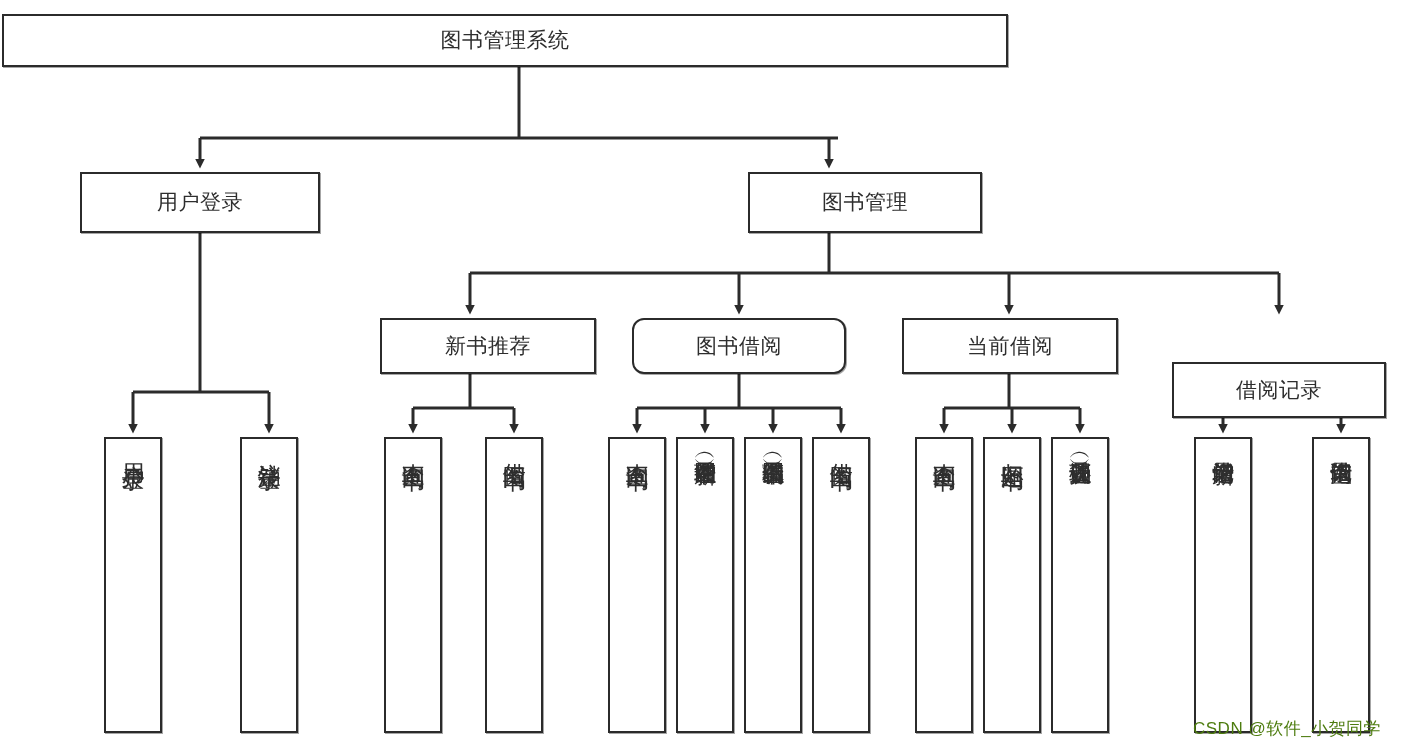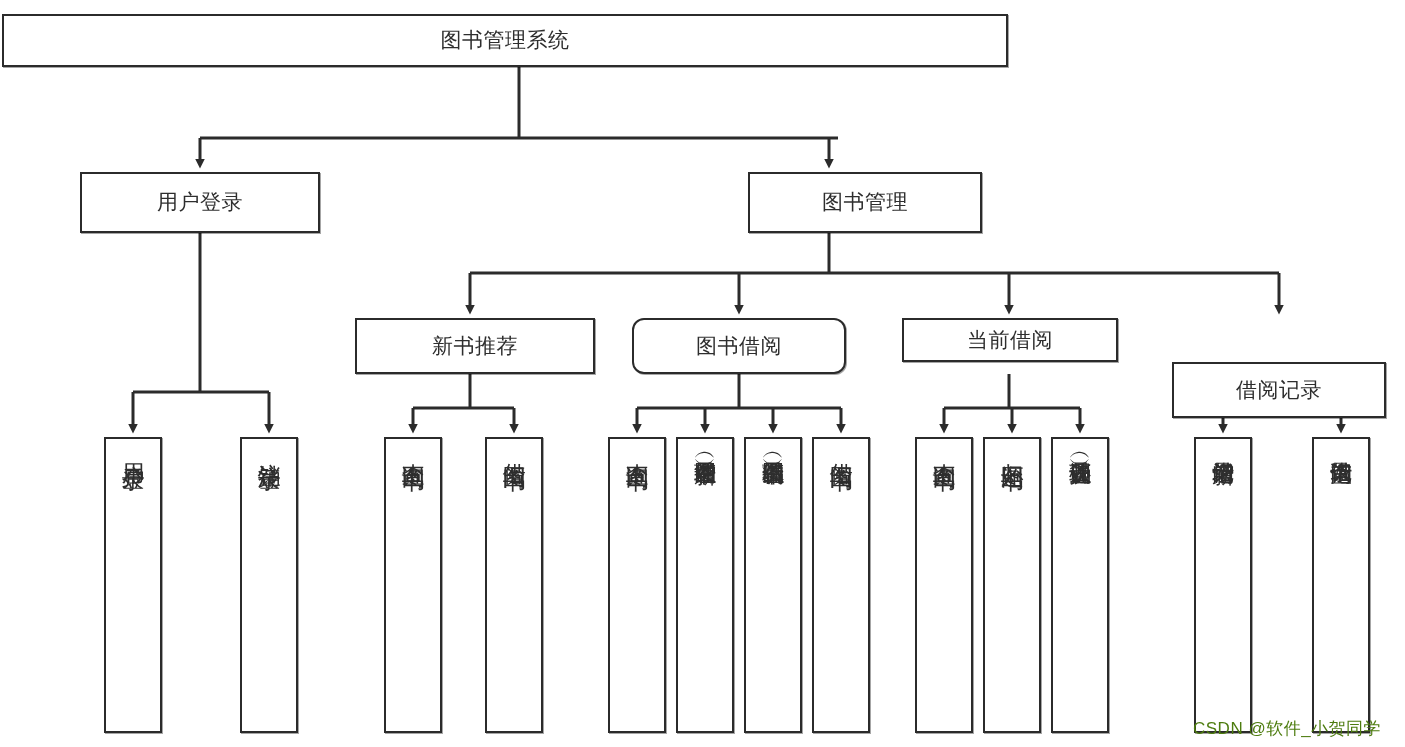--- a/index.html
+++ b/index.html
@@ -135,27 +135,27 @@
     <span class="lbl">图书管理系统</span>
   </div>
 
   <div class="node h" style="left: 80px; top: 172px; width: 240px; height: 61px;">
     <span class="lbl">用户登录</span>
   </div>
   <div class="node h" style="left: 748px; top: 172px; width: 234px; height: 61px;">
     <span class="lbl">图书管理</span>
   </div>
 
-  <div class="node h" style="left: 355px; top: 318px; width: 240px; height: 56px;">
+  <div class="node h" style="left: 380px; top: 318px; width: 216px; height: 56px;">
     <span class="lbl">新书推荐</span>
   </div>
   <div class="node h" style="left: 632px; top: 318px; width: 214px; height: 56px; border-radius: 12px;">
     <span class="lbl">图书借阅</span>
   </div>
-  <div class="node h" style="left: 902px; top: 318px; width: 216px; height: 44px;">
+  <div class="node h" style="left: 902px; top: 318px; width: 216px; height: 56px;">
     <span class="lbl">当前借阅</span>
   </div>
   <div class="node h" style="left: 1172px; top: 318px; width: 214px; height: 56px; margin-top: 44px;">
     <span class="lbl">借阅记录</span>
   </div>
 
   <div class="node v" style="left: 104px; top: 437px; width: 58px; height: 296px;">
     <span class="lbl">用户登录</span>
   </div>
   <div class="node v" style="left: 240px; top: 437px; width: 58px; height: 296px;">

